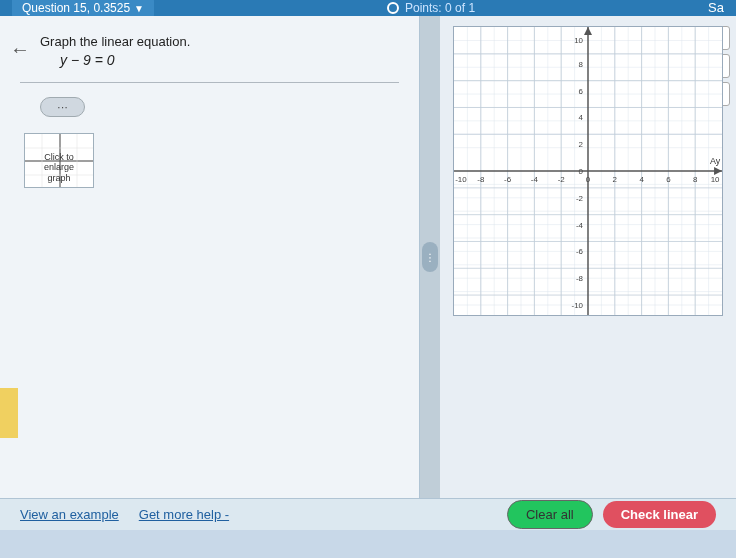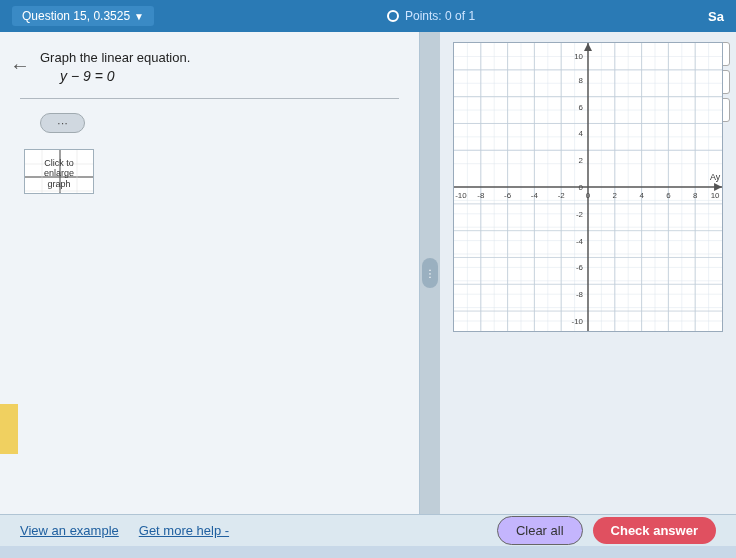--- a/index.html
+++ b/index.html
@@ -8,42 +8,41 @@
       background: #c8d8e8;
       width: 736px;
       height: 558px;
       overflow: hidden;
       position: relative;
     }
 
     
     .top-bar {
       background: #2a7ab5;
-      height: 32px;
-      display: flex;
-      align-items: center;
+      height: 16px;
+      display: flex;
       justify-content: space-between;
       padding: 0 12px;
       color: white;
       font-size: 13px;
     }
     .top-bar-left {
       display: flex;
       align-items: center;
       gap: 8px;
     }
     .top-bar-center {
       display: flex;
       align-items: center;
       gap: 6px;
       font-size: 12px;
     }
     .top-bar-right {
       font-size: 13px;
-      font-weight: bold;
+      font-weight: normal;
     }
     .question-btn {
       background: #3a8ac5;
       border: none;
       color: white;
       padding: 3px 10px;
       border-radius: 3px;
       font-size: 12px;
       cursor: pointer;
       display: flex;
@@ -122,21 +121,21 @@
     }
 
     .graphing-tool-label {
       font-size: 13px;
       color: #222;
       margin-bottom: 10px;
     }
 
     .graph-thumbnail {
       width: 70px;
-      height: 45px;
+      height: 55px;
       background: white;
       border: 1px solid #a0b0bc;
       position: relative;
       cursor: pointer;
       display: flex;
       flex-direction: column;
       align-items: center;
       justify-content: center;
       overflow: hidden;
     }
@@ -239,21 +238,21 @@
     }
 
     .bottom-actions {
       display: flex;
       gap: 10px;
       align-items: center;
     }
 
     .clear-all-btn {
       border: 1px solid #666;
-      background: #c4b5fd;
+      background: #22c55e;
       border-radius: 20px;
       padding: 6px 18px;
       font-size: 13px;
       color: #333;
       cursor: pointer;
     }
 
     .check-answer-btn {
       background: #e05060;
       border: none;
@@ -461,15 +460,15 @@
 
 </div>
 
 <div class="bottom-bar">
   <div class="bottom-links">
     <span class="bottom-link">View an example</span>
     <span class="bottom-link">Get more help -</span>
   </div>
   <div class="bottom-actions">
     <button class="clear-all-btn">Clear all</button>
-    <button class="check-answer-btn">Check answer</button>
+    <button class="check-answer-btn">Check linear</button>
   </div>
 </div>
 
 </body></html>

